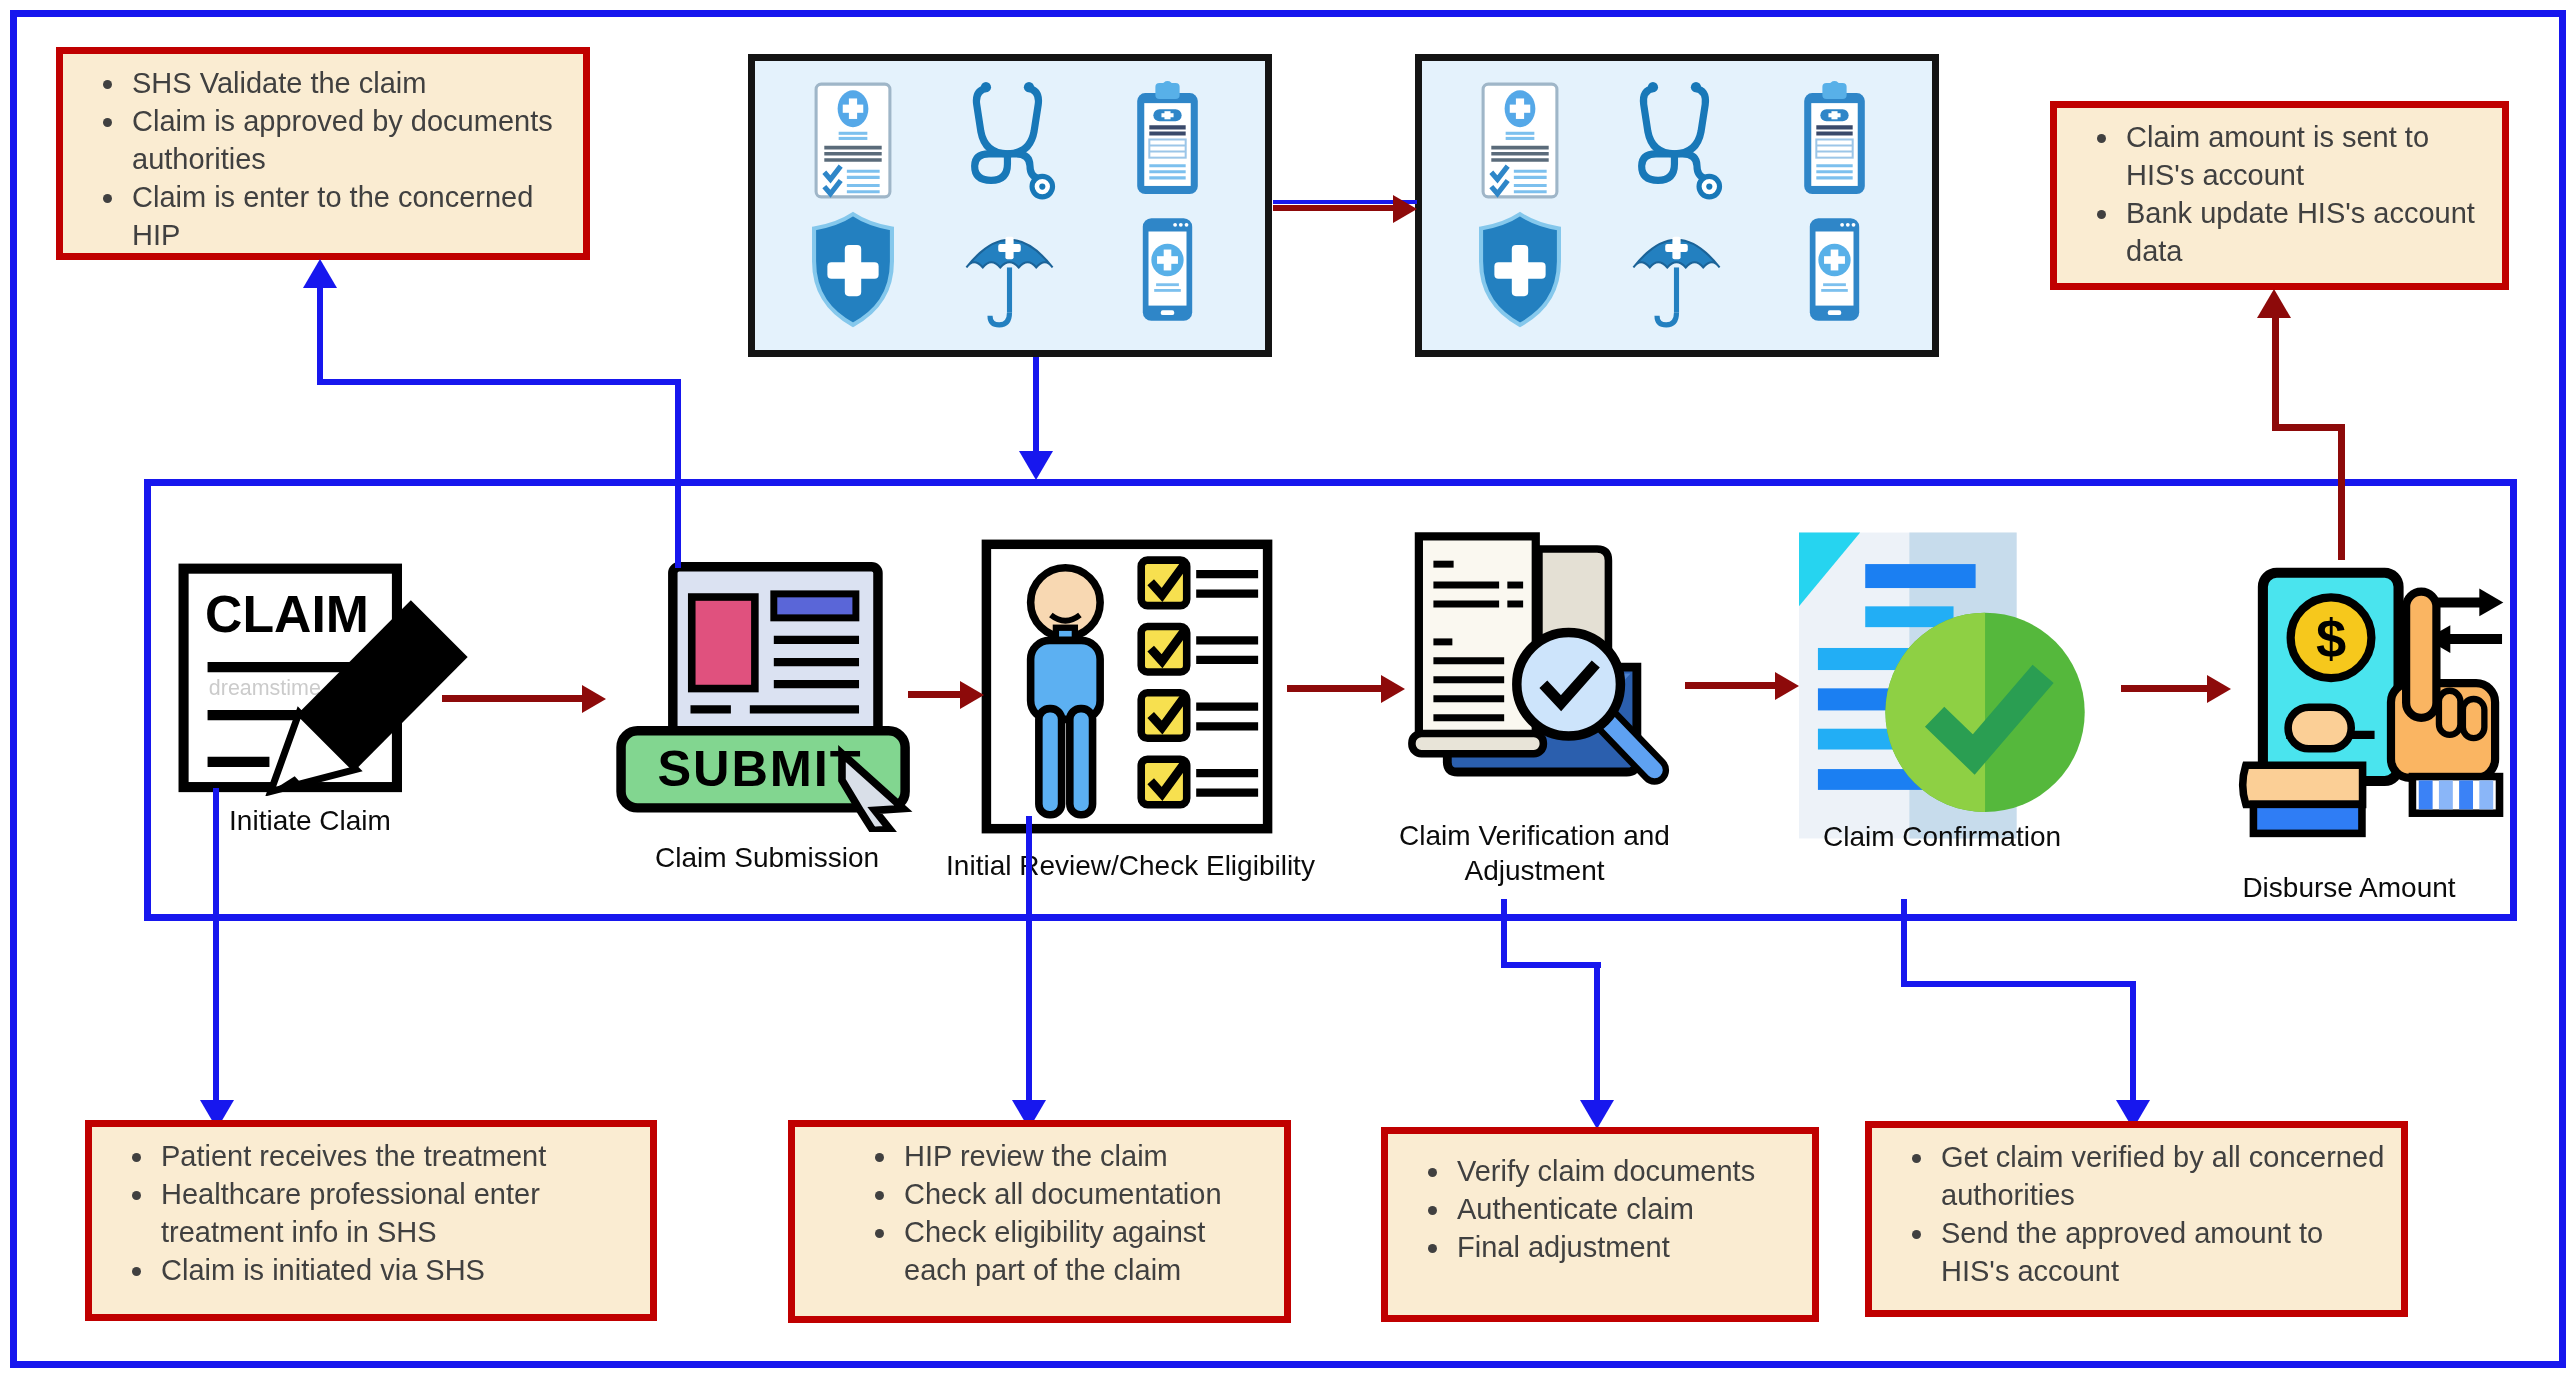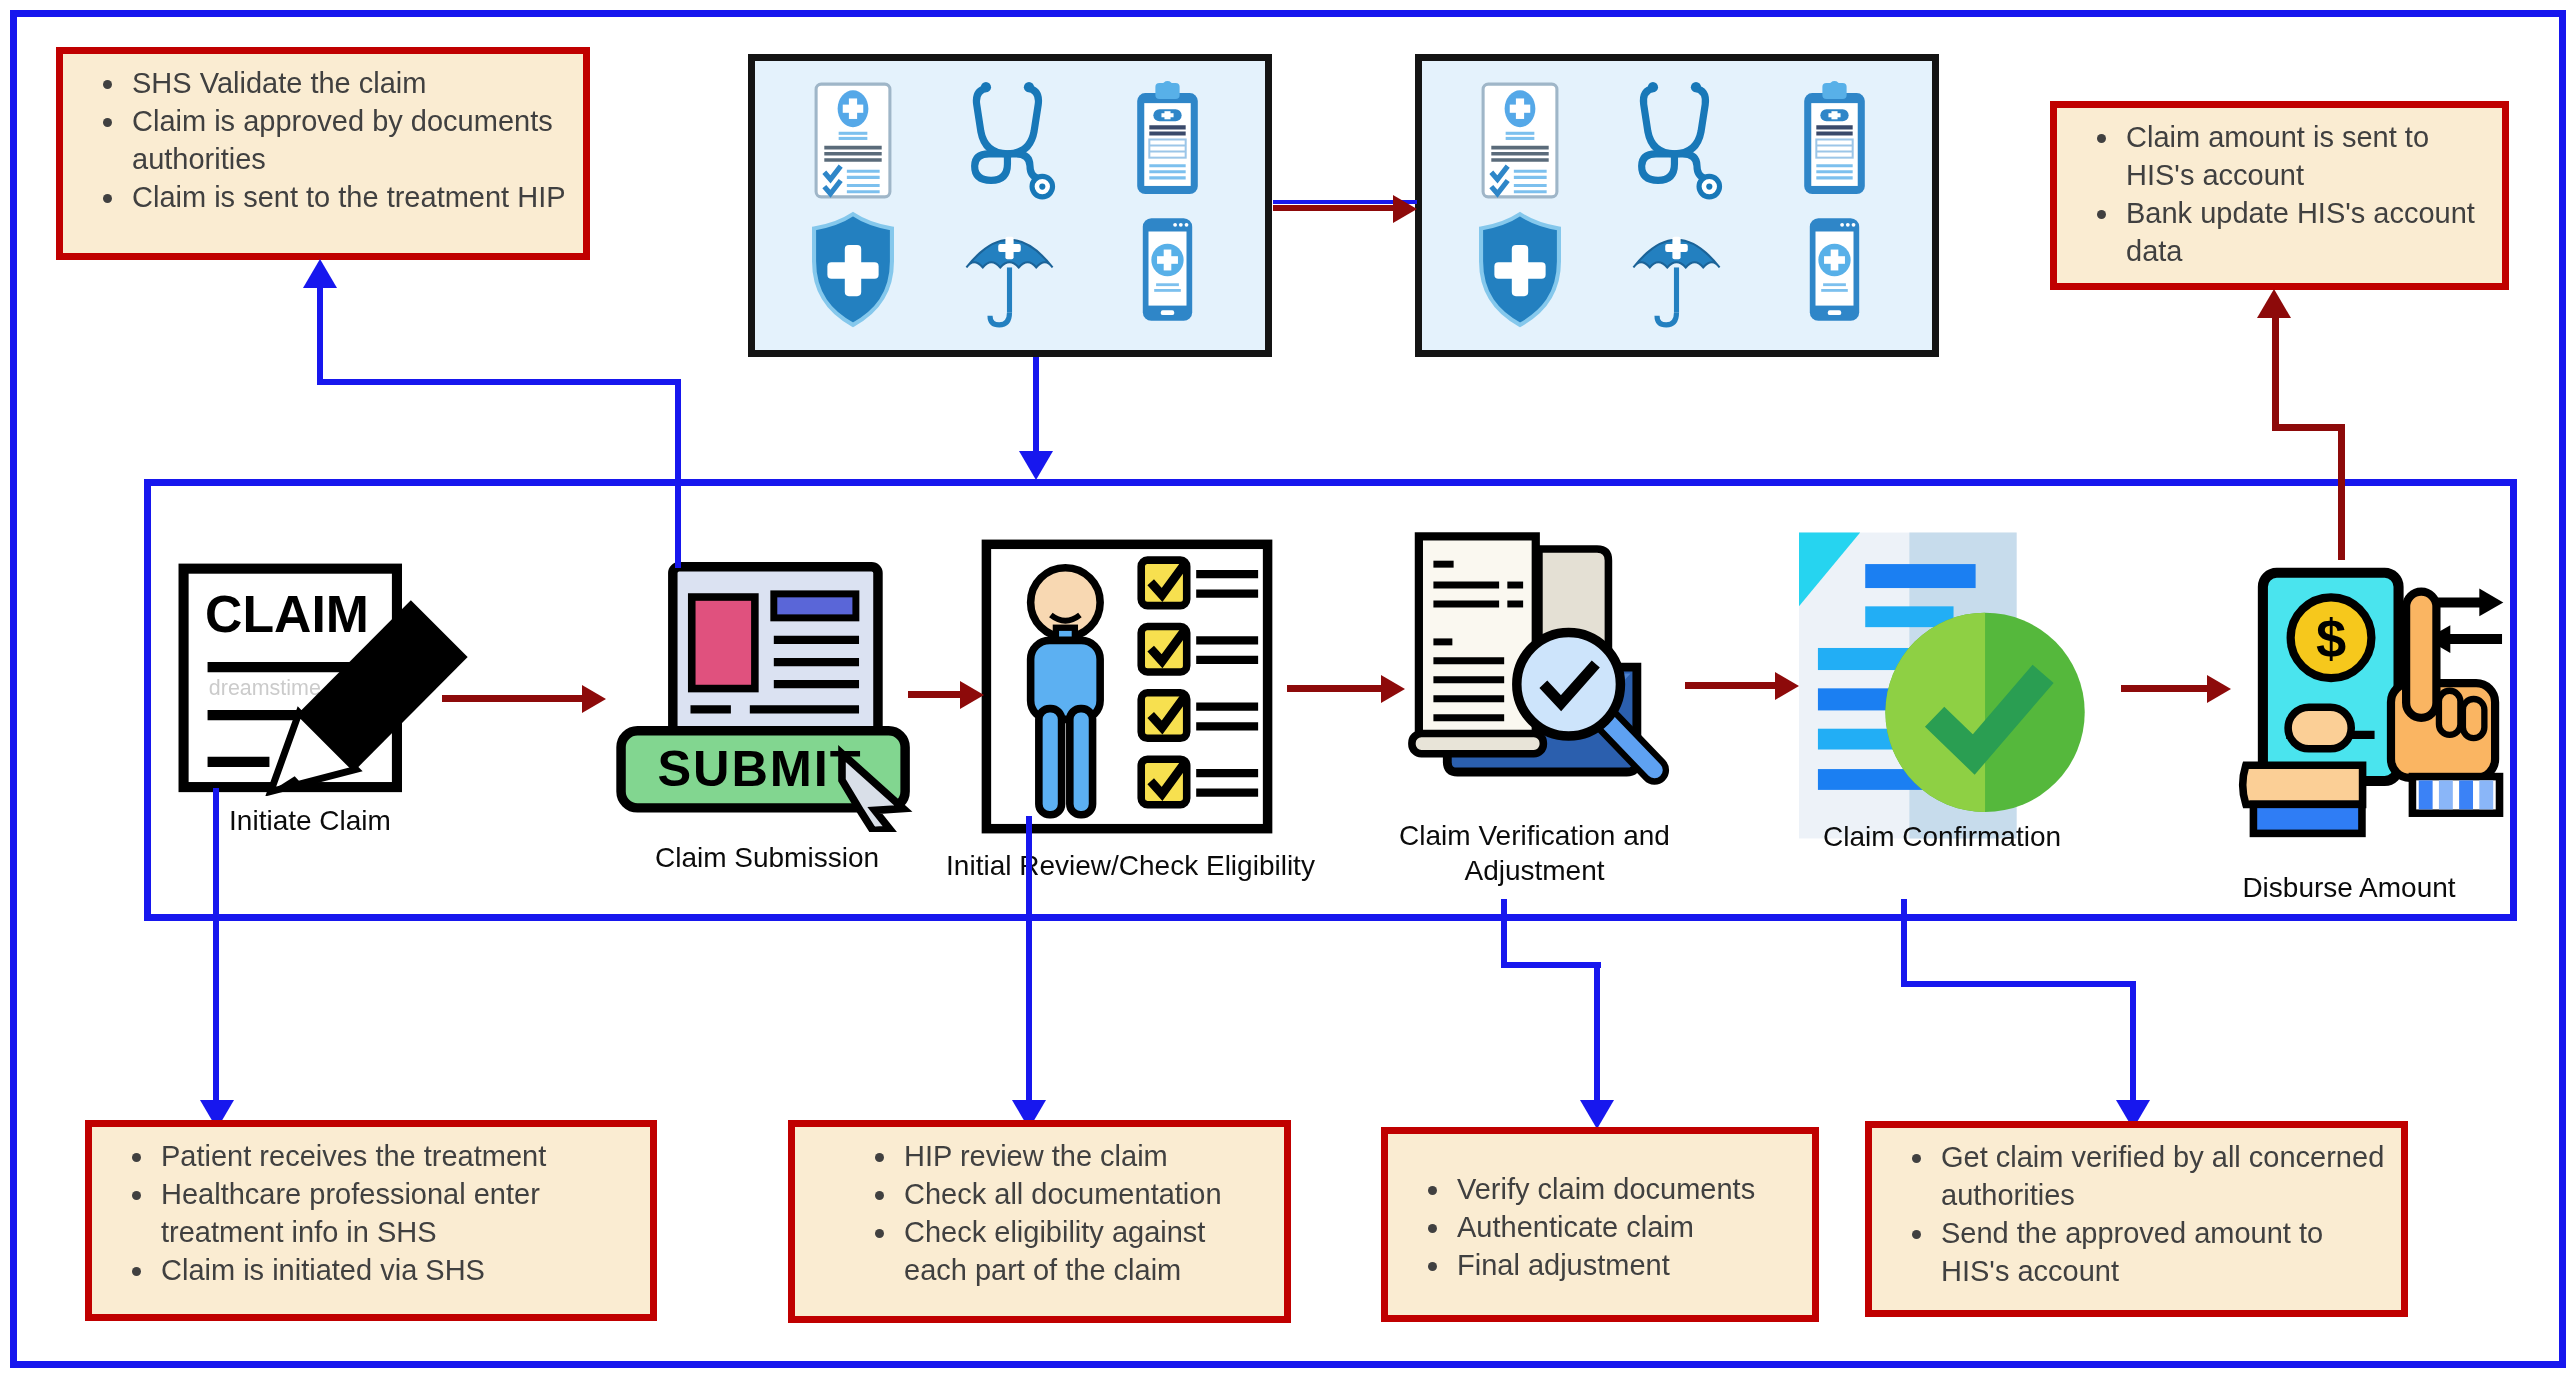--- a/index.html
+++ b/index.html
@@ -32,21 +32,21 @@
 <body>
 
 <div id="canvas">
 
   <div id="outer" class="abs"></div>
 
   <div class="abs note" style="left:56px;top:47px;width:534px;height:213px;">
     <ul>
       <li>SHS Validate the claim</li>
       <li>Claim is approved by documents authorities</li>
-      <li>Claim is sent to the treatment HIP</li>
+      <li>Claim is enter to the concerned HIP</li>
     </ul>
   </div>
 
   <div class="abs note" style="left:2050px;top:101px;width:459px;height:189px;">
     <ul>
       <li>Claim amount is sent to HIS's account</li>
       <li>Bank update HIS's account data</li>
     </ul>
   </div>
 
@@ -380,21 +380,21 @@
 
   <div class="abs note" style="left:788px;top:1120px;width:503px;height:203px;padding-left:40px;">
     <ul>
       <li>HIP review the claim</li>
       <li>Check all documentation</li>
       <li>Check eligibility against each part of the claim</li>
     </ul>
   </div>
 
   <div class="abs note" style="left:1381px;top:1127px;width:438px;height:195px;">
-    <ul style="padding-top:36px;">
+    <ul style="padding-top:18px;">
       <li>Verify claim documents</li>
       <li>Authenticate claim</li>
       <li>Final adjustment</li>
     </ul>
   </div>
 
   <div class="abs note" style="left:1865px;top:1121px;width:543px;height:196px;">
     <ul>
       <li>Get claim verified by all concerned authorities</li>
       <li>Send the approved amount to HIS's account</li>

